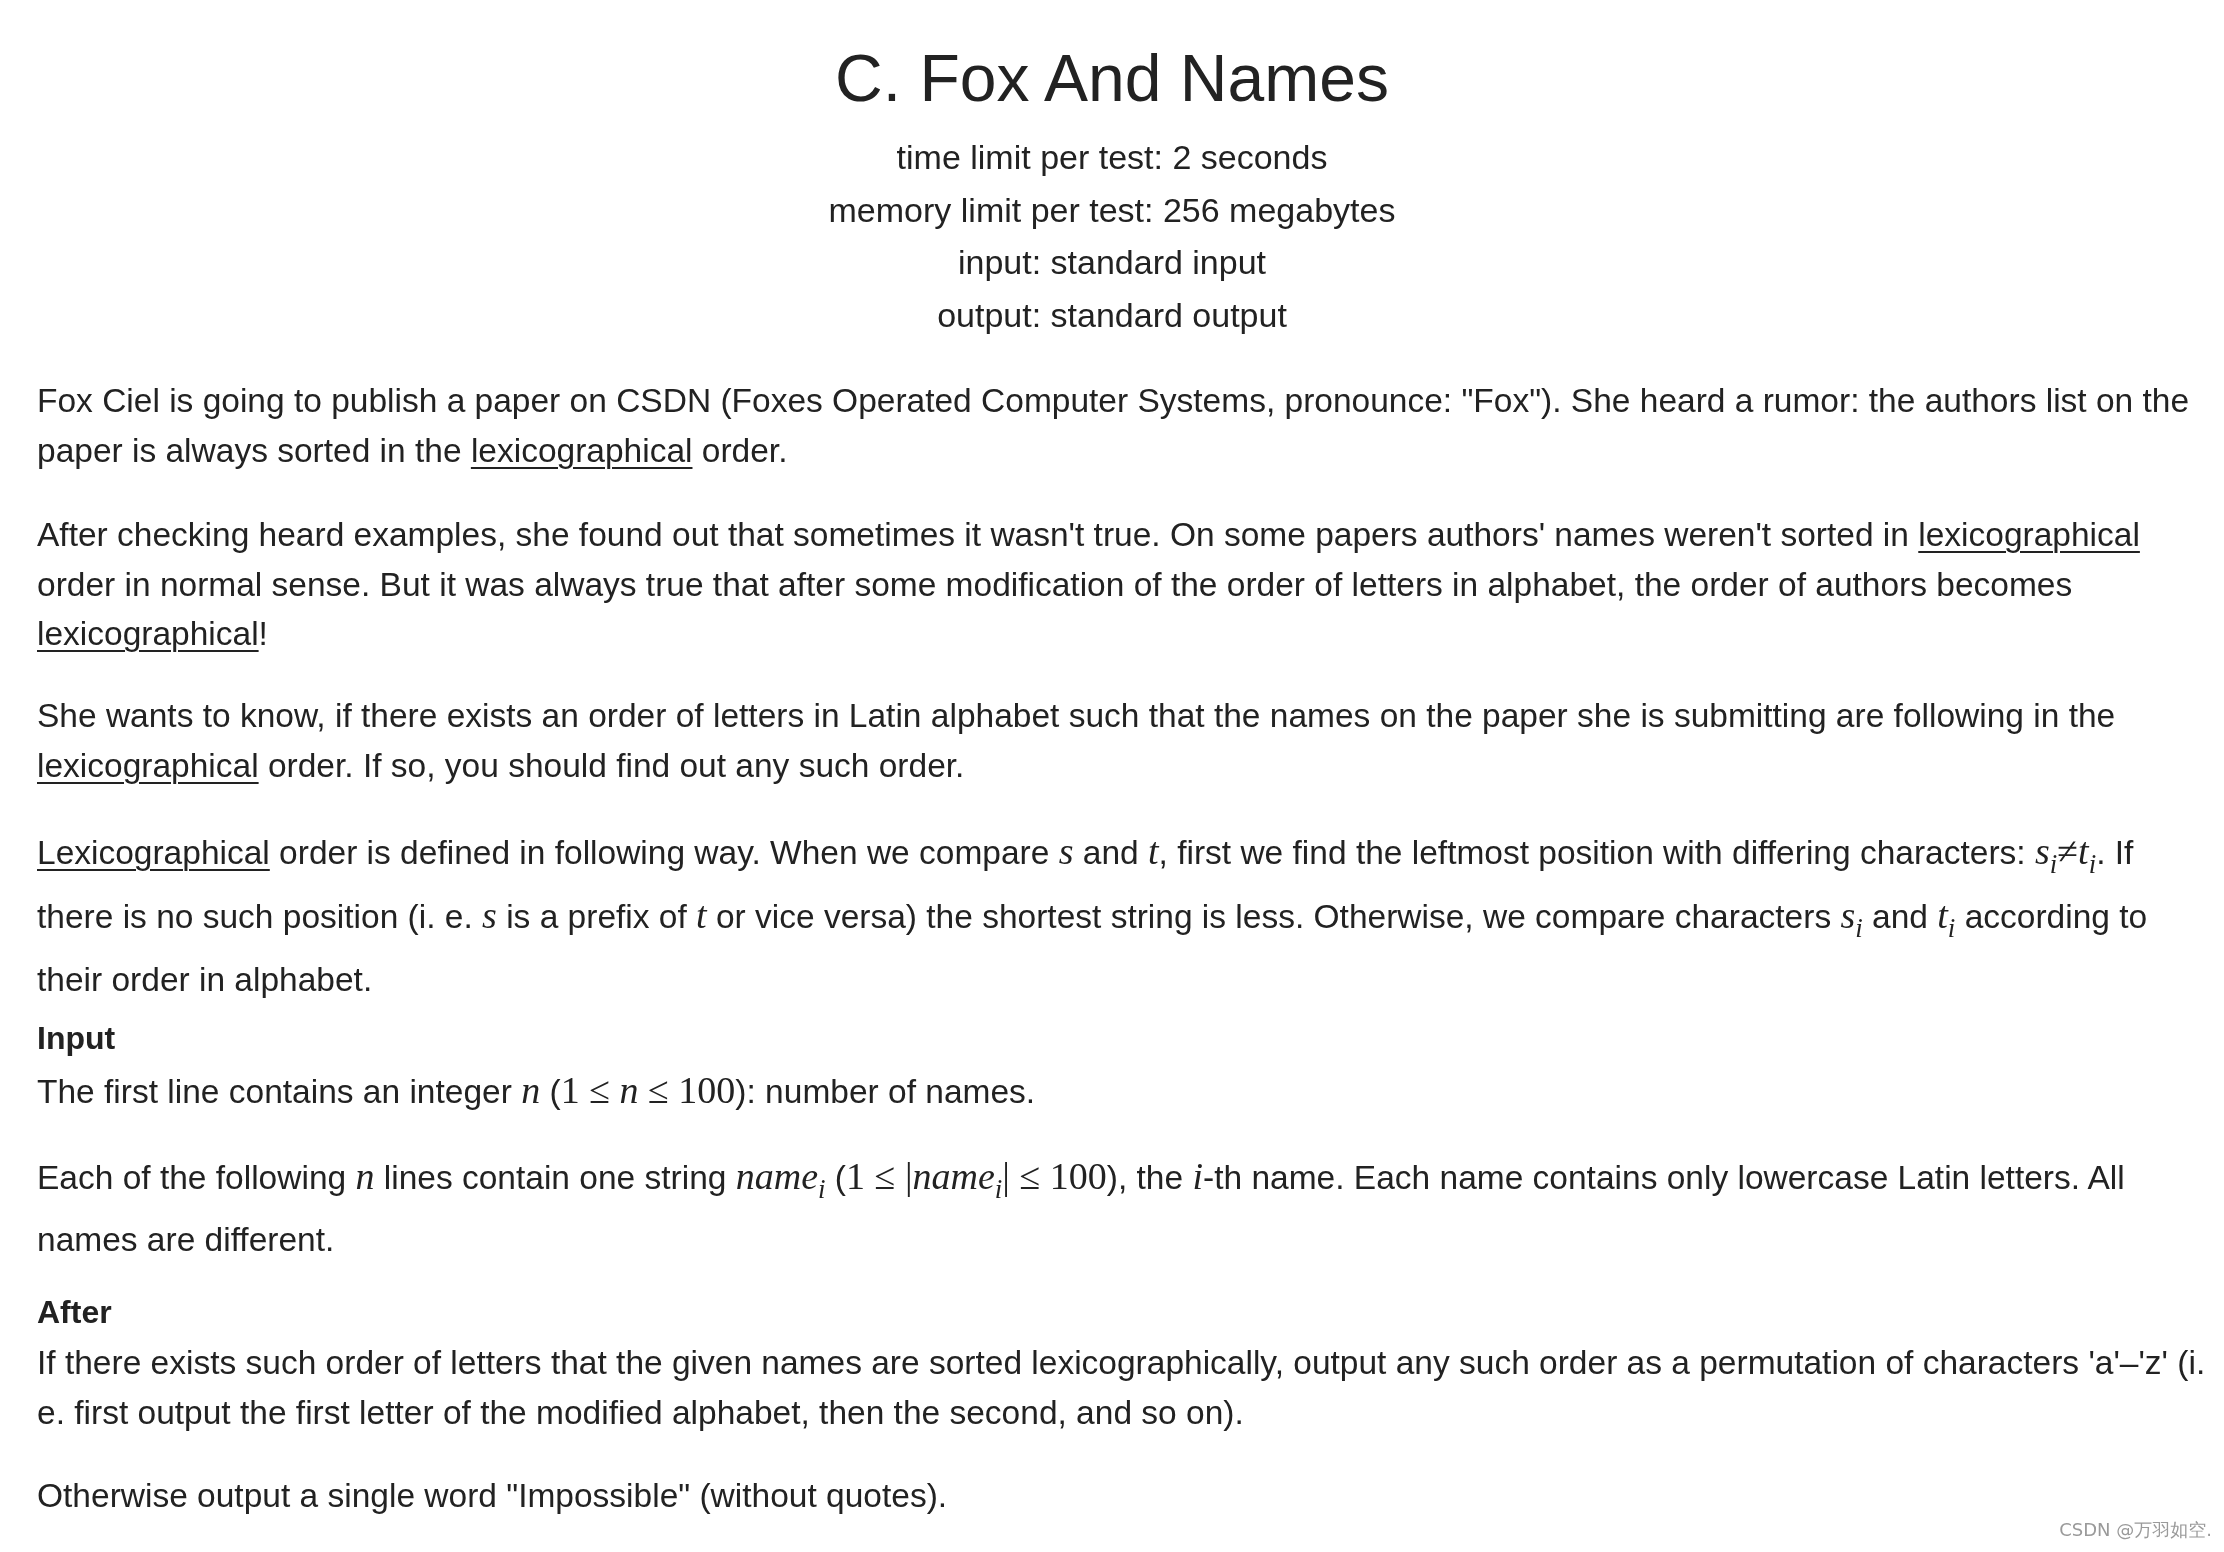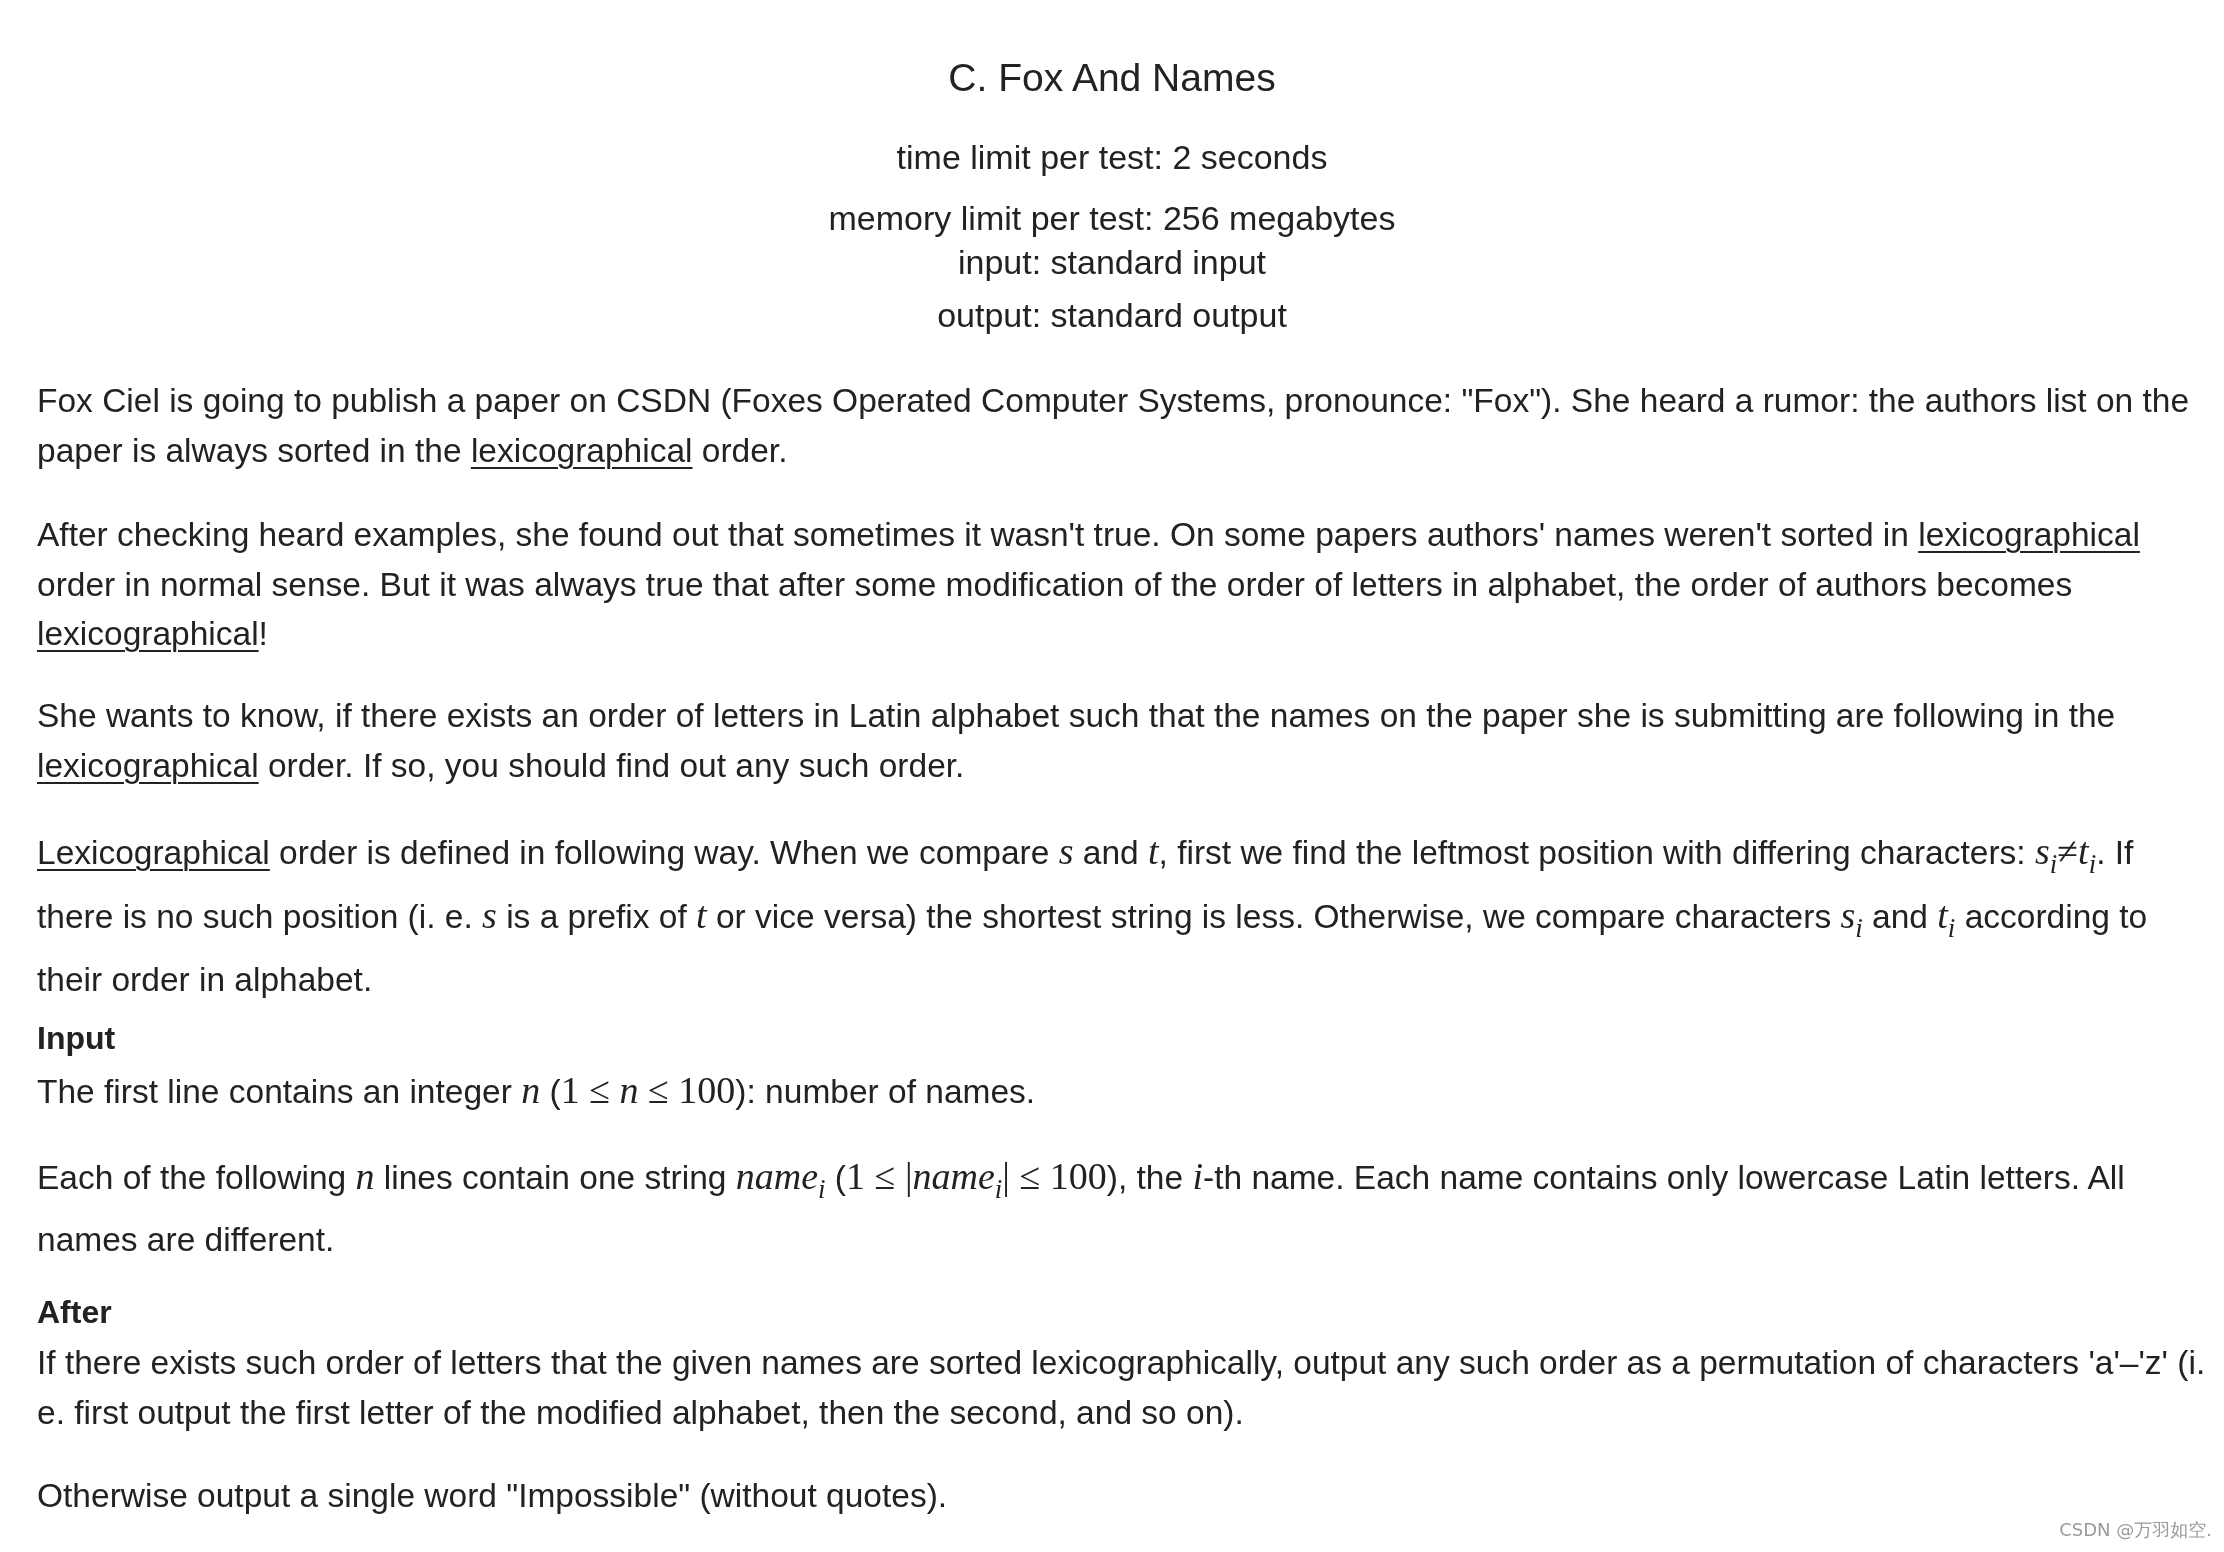--- a/index.html
+++ b/index.html
@@ -1,37 +1,37 @@
 <!DOCTYPE html>
 <html><head>
 <meta charset="utf-8">
 <style>
   html, body { margin: 0; padding: 0; background: #ffffff; }
   body {
     width: 2224px; height: 1552px; position: relative; overflow: hidden;
     font-family: "Liberation Sans", sans-serif; color: #222222;
   }
   .header { position: absolute; left: 0; top: 0; width: 2224px; text-align: center; }
-  .title { position: absolute; left: 0; width: 2224px; top: 44px; font-size: 39px; line-height: 68px; color: #222; }
+  .title { position: absolute; left: 0; width: 2224px; top: 44px; font-size: 66px; line-height: 68px; color: #222; }
   .meta { position: absolute; left: 0; width: 2224px; font-size: 34px; line-height: 44px; color: #222; }
   .block { position: absolute; left: 37px; width: 2160px; font-size: 33.5px; line-height: 49.5px; color: #222; }
   .u { text-decoration: underline; text-decoration-thickness: 2px; text-underline-offset: 5px; text-align: right; }
   .m { font-family: "Liberation Serif", "DejaVu Serif", serif; font-style: italic; font-size: 38px; }
   .mr { font-family: "Liberation Serif", "DejaVu Serif", serif; font-size: 38px; }
   .sub { font-family: "Liberation Serif", "DejaVu Serif", serif; font-style: italic; font-size: 27px; vertical-align: -9px; }
   .section-title { position: absolute; left: 37px; font-size: 32px; font-weight: bold; line-height: 52px; color: #222; }
   .watermark { position: absolute; right: 12px; top: 1518px; font-size: 18px; color: #9a9a9a; font-family: "DejaVu Sans", sans-serif; text-align: right; }
 </style>
 </head>
 <body>
 
 <div class="header">
   <div class="title">C. Fox And Names</div>
   <div class="meta" style="top:135px">time limit per test: 2 seconds</div>
-  <div class="meta" style="top:196px">memory limit per test: 256 megabytes</div>
+  <div class="meta" style="top:188px">memory limit per test: 256 megabytes</div>
   <div class="meta" style="top:240px">input: standard input</div>
   <div class="meta" style="top:293px">output: standard output</div>
 </div>
 
 <div class="block" style="top:376px">
   <span>Fox Ciel is going to publish a paper on CSDN (Foxes Operated Computer Systems, pronounce: "Fox"). She heard a rumor: the authors list on the paper is always sorted in the </span><span class="u">lexicographical</span><span> order.</span>
 </div>
 
 <div class="block" style="top:510px; width:2150px">
   <span>After checking heard examples, she found out that sometimes it wasn't true. On some papers authors' names weren't sorted in </span><span class="u">lexicographical</span><span> order in normal sense. But it was always true that after some modification of the order of letters in alphabet, the order of authors becomes </span><span class="u">lexicographical</span><span>!</span>

